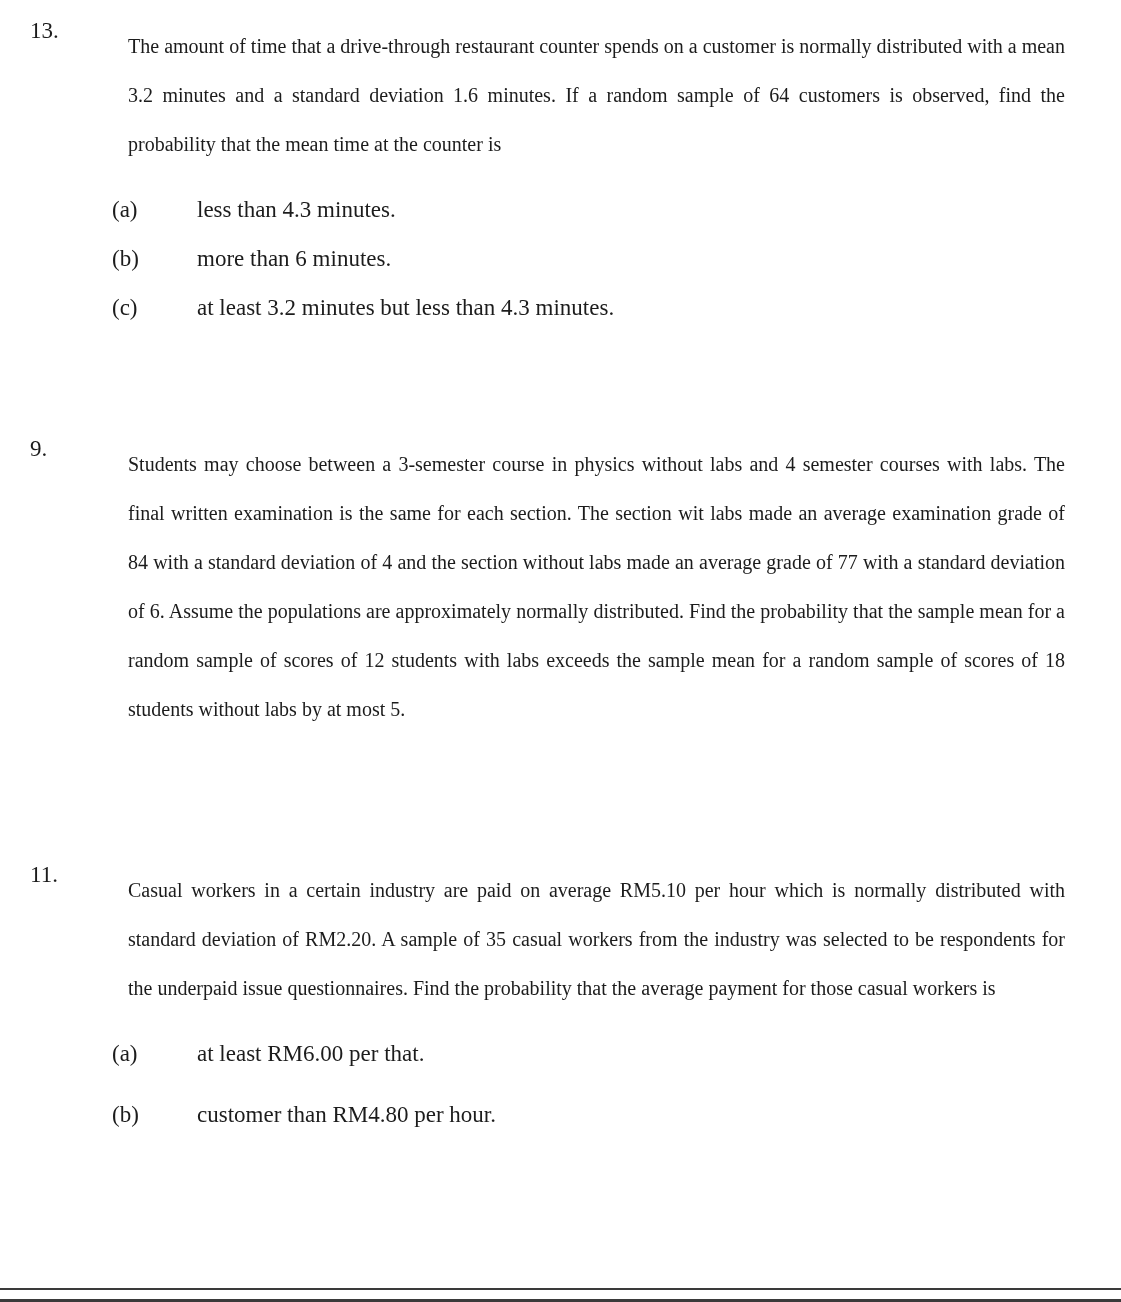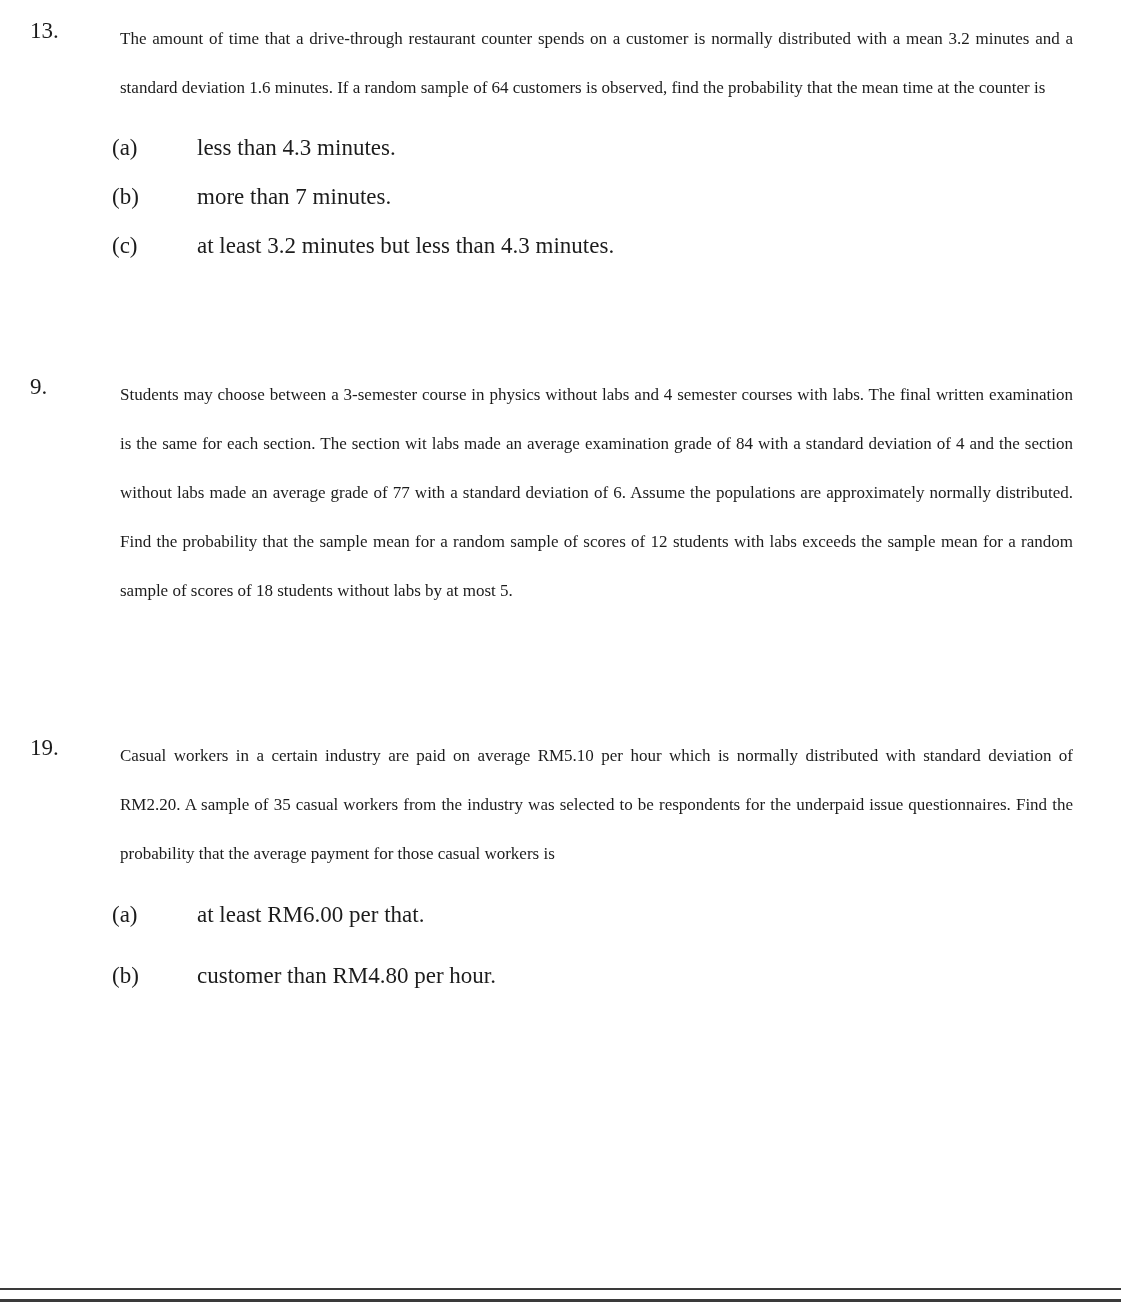--- a/index.html
+++ b/index.html
@@ -29,22 +29,22 @@
     align-items: start;
   }
   .q14 { margin-top: 92px; }
   .q15 { margin-top: 100px; }
   .qnum {
     font-size: 23px;
     line-height: 49px;
     padding-top: 0;
   }
   .qbody {
-    margin: 8px;
-    font-size: 17px;
+    margin: 16px;
+    font-size: 20px;
     line-height: 49px;
     text-align: justify;
   }
   .parts {
     margin-top: 11px;
   }
   .part {
     display: grid;
     grid-template-columns: 85px 1fr;
     font-size: 23px;
@@ -78,39 +78,39 @@
     <div class="qnum">13.</div>
     <div class="qcontent">
       <p class="qbody">The amount of time that a drive-through restaurant counter spends on a customer is normally distributed with a mean 3.2 minutes and a standard deviation 1.6 minutes. If a random sample of 64 customers is observed, find the probability that the mean time at the counter is</p>
       <div class="parts">
         <div class="part">
           <span class="plabel">(a)</span>
           <span class="ptext">less than 4.3 minutes.</span>
         </div>
         <div class="part">
           <span class="plabel">(b)</span>
-          <span class="ptext">more than 7 minutes.</span>
+          <span class="ptext">more than 6 minutes.</span>
         </div>
         <div class="part">
           <span class="plabel">(c)</span>
           <span class="ptext">at least 3.2 minutes but less than 4.3 minutes.</span>
         </div>
       </div>
     </div>
   </div>
 
   <div class="question q14">
     <div class="qnum">9.</div>
     <div class="qcontent">
       <p class="qbody">Students may choose between a 3-semester course in physics without labs and 4 semester courses with labs. The final written examination is the same for each section. The section wit labs made an average examination grade of 84 with a standard deviation of 4 and the section without labs made an average grade of 77 with a standard deviation of 6. Assume the populations are approximately normally distributed. Find the probability that the sample mean for a random sample of scores of 12 students with labs exceeds the sample mean for a random sample of scores of 18 students without labs by at most 5.</p>
     </div>
   </div>
 
   <div class="question q15">
-    <div class="qnum">19.</div>
+    <div class="qnum">11.</div>
     <div class="qcontent">
       <p class="qbody">Casual workers in a certain industry are paid on average RM5.10 per hour which is normally distributed with standard deviation of RM2.20. A sample of 35 casual workers from the industry was selected to be respondents for the underpaid issue questionnaires. Find the probability that the average payment for those casual workers is</p>
       <div class="parts parts-wide">
         <div class="part">
           <span class="plabel">(a)</span>
           <span class="ptext">at least RM6.00 per that.</span>
         </div>
         <div class="part">
           <span class="plabel">(b)</span>
           <span class="ptext">customer than RM4.80 per hour.</span>

